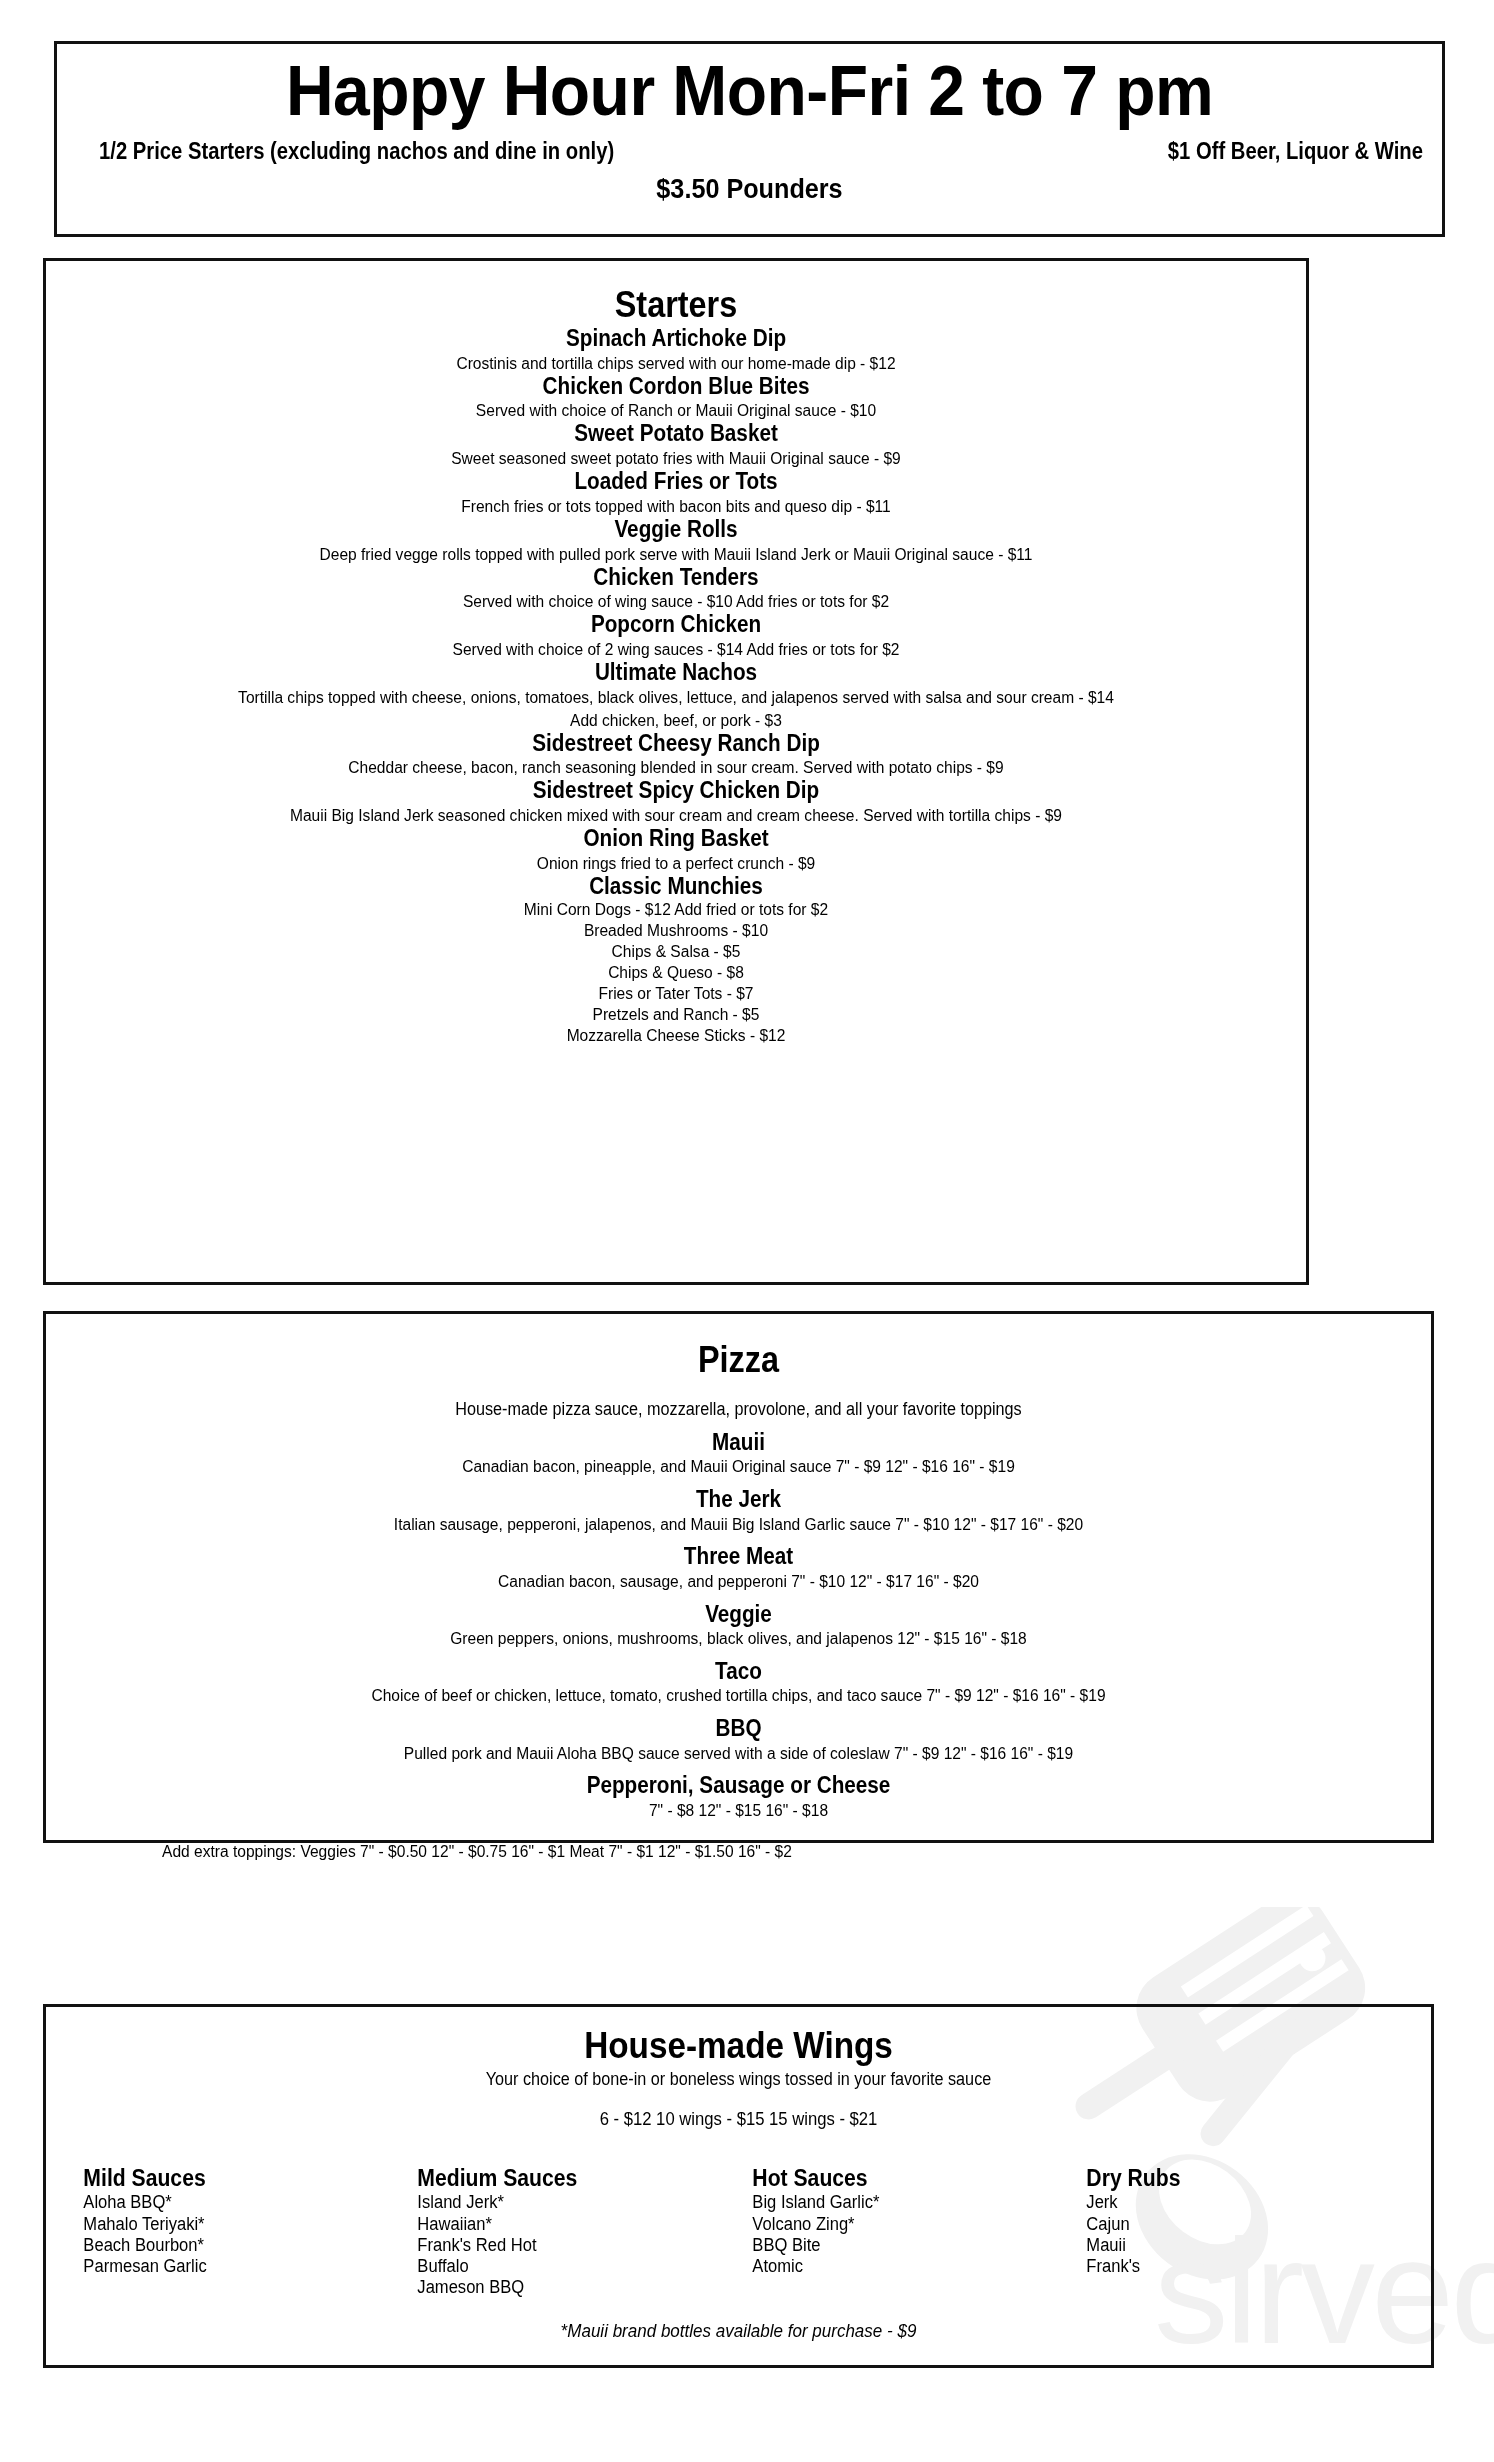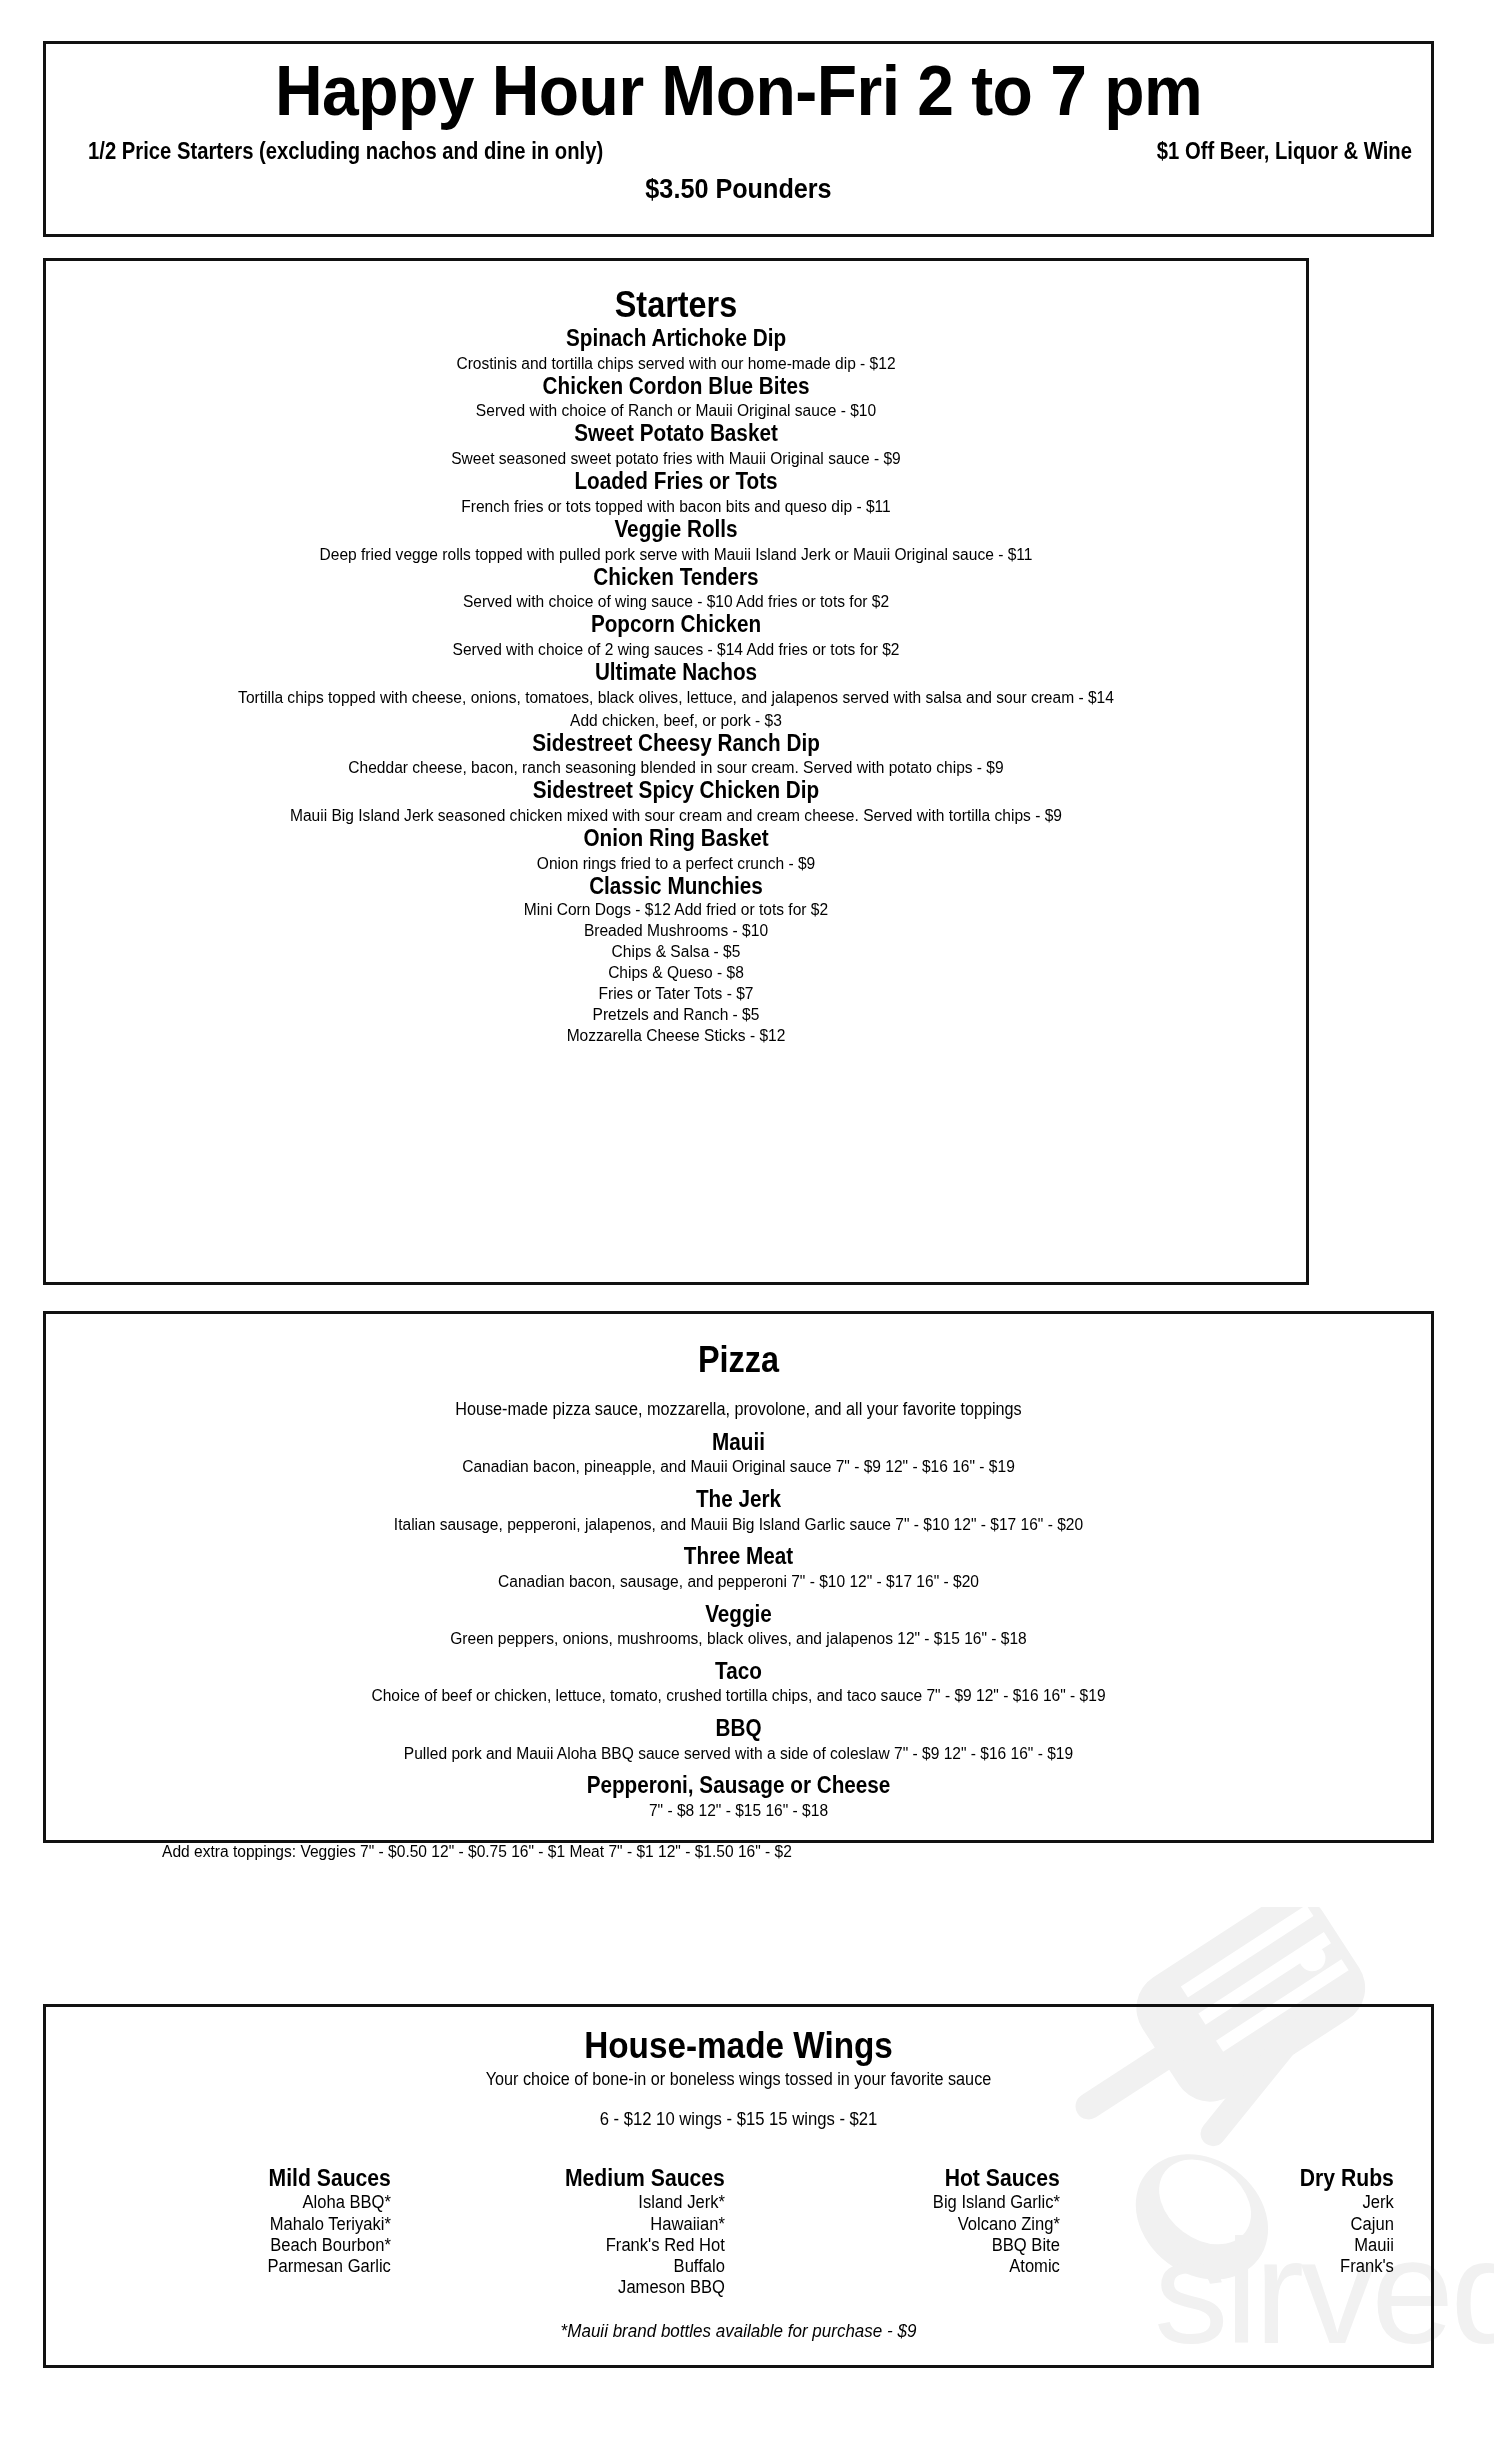--- a/index.html
+++ b/index.html
@@ -54,21 +54,21 @@
     position: absolute;
     border: 3px solid #111;
     background: transparent;
     box-sizing: border-box;
   }
 
   .center { text-align: center; }
 
   
   #header-box {
-    left: 43px;
+    left: 54px;
     top: 41px;
     width: 1391px;
     height: 196px;
   }
   #hh-title {
     font-family: "Liberation Sans Narrow", "Liberation Sans", sans-serif;
     font-weight: 700;
     font-size: 71px;
     line-height: 1.0;
     letter-spacing: -0.6px;
@@ -202,21 +202,21 @@
     margin-top: 18px;
     white-space: nowrap;
   }
   #sauce-cols {
     display: flex;
     margin-top: 35px;
     padding: 0 24px;
   }
   .sauce-col {
     flex: 1 1 0;
-    text-align: right;
+    text-align: left;
   }
   .sauce-title {
     font-weight: 700;
     font-size: 23px;
     transform: scaleX(0.92);
     white-space: nowrap;
   }
   .sauce-item {
     font-weight: 400;
     font-size: 18px;

